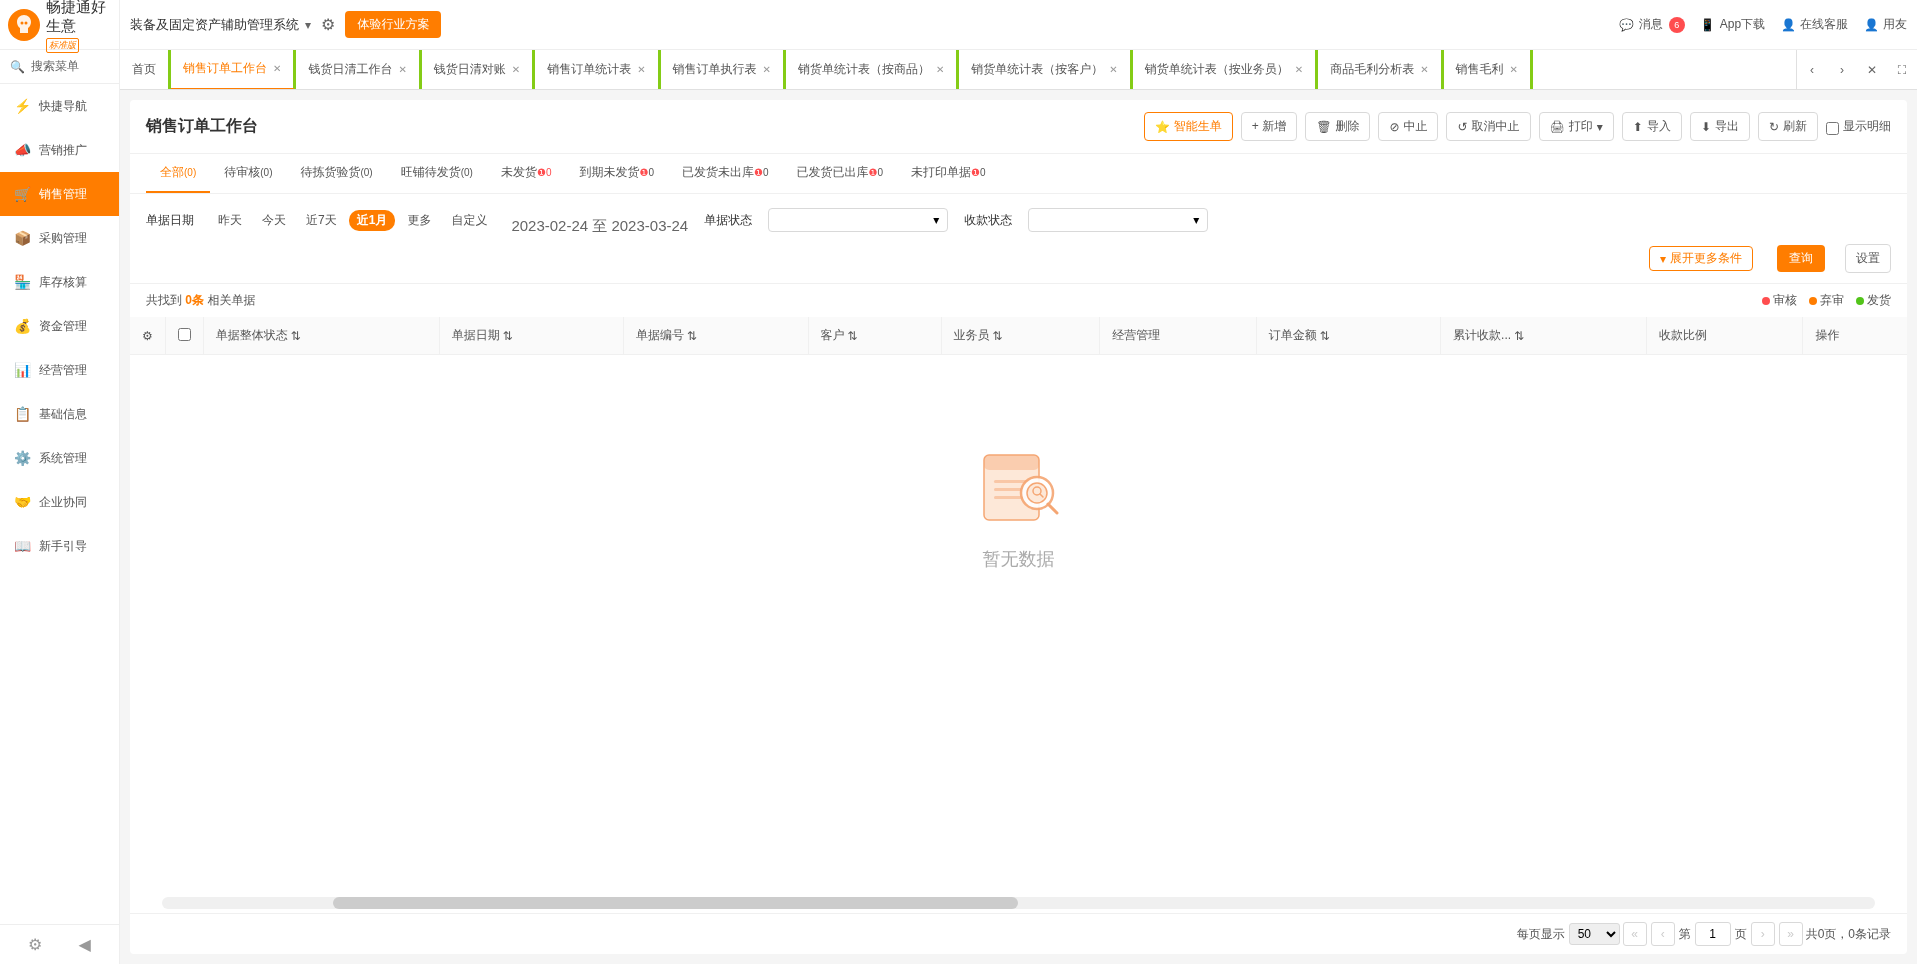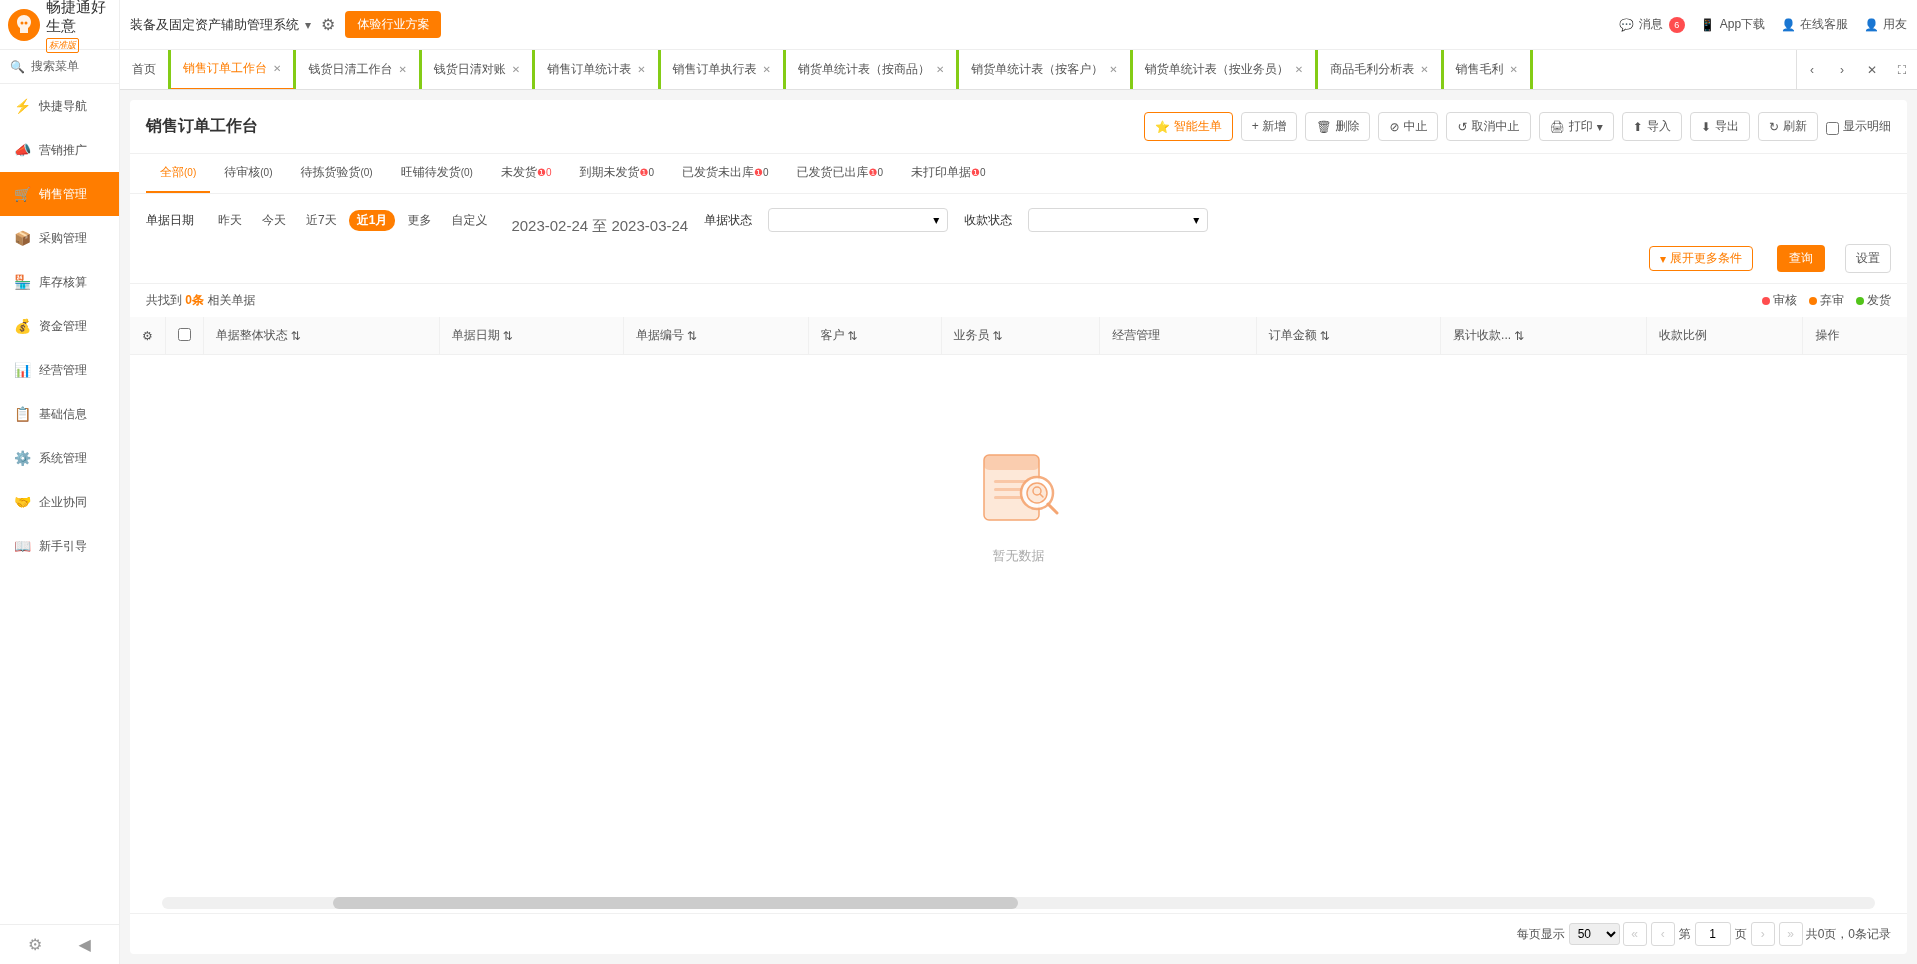--- a/index.html
+++ b/index.html
@@ -133,21 +133,21 @@
     .table-wrap { flex: 1; overflow: auto; }
     table { width: 100%; border-collapse: collapse; }
     thead tr { background: #fafafa; border-bottom: 1px solid #f0f0f0; }
     thead th { padding: 10px 12px; font-size: 12px; color: #555; font-weight: normal; text-align: left; border-right: 1px solid #f0f0f0; white-space: nowrap; }
     thead th:last-child { border-right: none; }
     .th-sort { display: flex; align-items: center; gap: 3px; cursor: pointer; }
 
     
     .empty-state { display: flex; flex-direction: column; align-items: center; justify-content: center; padding: 80px 0; }
     .empty-icon { width: 100px; height: 100px; position: relative; margin-bottom: 12px; }
-    .empty-text { color: #aaa; font-size: 13px; }
+    .empty-text { color: #aaa; font-size: 18px; }
 
     
     .table-footer {
       border-top: 1px solid #f0f0f0; padding: 8px 16px; display: flex; align-items: center; justify-content: flex-end; gap: 3px;
       font-size: 12px; color: #555;
     }
     .footer-page-size { display: flex; align-items: center; gap: 4px; }
     .footer-select { border: 1px solid #d9d9d9; border-radius: 3px; padding: 2px 4px; font-size: 12px; }
     .footer-nav { display: flex; align-items: center; gap: 4px; }
     .footer-nav-btn { width: 24px; height: 24px; display: flex; align-items: center; justify-content: center; border: 1px solid #d9d9d9; border-radius: 3px; cursor: pointer; color: #555; }

